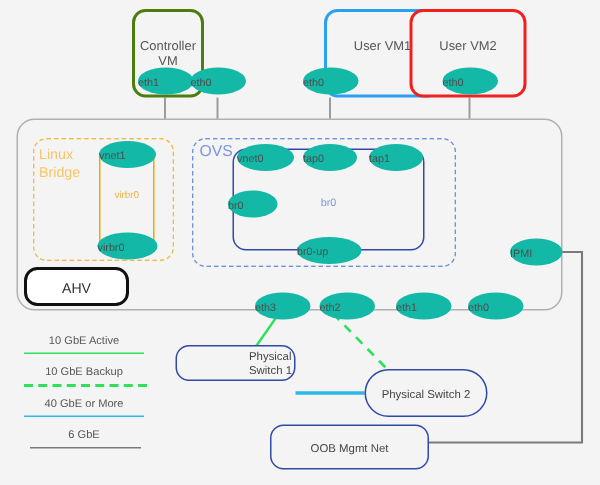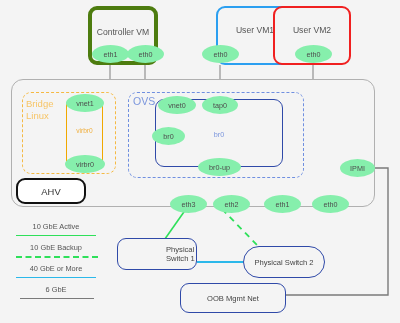--- a/index.html
+++ b/index.html
@@ -18,27 +18,26 @@
   svg#wires {
     position: absolute;
     left: 0; top: 0;
     width: 400px;
     height: 323px;
     pointer-events: none;
   }
   
   .pill {
     position: absolute;
-    background: #86efac;
+    background: #14b8a6;
     border-radius: 50% / 50%;
     color: #4d4d4d;
     font-size: 7.2px;
     display: flex;
     align-items: center;
-    justify-content: center;
     box-sizing: border-box;
     z-index: 6;
     white-space: nowrap;
   }
   
   .vmbox {
     position: absolute;
     border-radius: 9px;
     background: #f4f4f4;
     box-sizing: border-box;
@@ -247,21 +246,21 @@
     <line x1="186" y1="209" x2="160" y2="246" stroke="#2ee05a" stroke-width="1.6"></line>
 
     <line x1="222" y1="209" x2="258" y2="246" stroke="#2ee05a" stroke-width="1.8" stroke-dasharray="6,5"></line>
 
     <line x1="197" y1="262" x2="243" y2="262" stroke="#2bb8ea" stroke-width="2.2"></line>
 
     <path d="M372,168 L388,168 L388,295 L263,295" stroke="#7a7a7a" stroke-width="1.4" fill="none"></path>
 
   </svg>
 
-  <div class="vmbox" style="left:88px; top:6px; width:70px; height:59px; border:4px solid #4d7c0f;">
+  <div class="vmbox" style="left:88px; top:6px; width:48px; height:59px; border:2px solid #4d7c0f;">
     <div class="vmlabel">Controller VM</div>
   </div>
   <div class="vmbox" style="left:180px; top:6px; width:78px; height:59px; border:2px solid #2b9ff0;margin-left:36px;">
     <div class="vmlabel">User VM1</div>
   </div>
   <div class="vmbox" style="left:273px; top:6px; width:78px; height:59px; border:2px solid #f02020;">
     <div class="vmlabel">User VM2</div>
   </div>
 
   <div class="pill" style="left:92px; top:45px; width:37px; height:18px;">
@@ -274,22 +273,22 @@
     <span>eth0</span>
   </div>
   <div class="pill" style="left:295px; top:45px; width:37px; height:18px;">
     <span>eth0</span>
   </div>
 
   <div class="hostbox"></div>
 
   <div class="lbgroup"></div>
   <div class="lblabel">
+    <div>Linux</div>
     <div>Bridge</div>
-    <div>Linux</div>
   </div>
   <div class="virbr-inner"></div>
   <div class="virbr-txt">virbr0</div>
   <div class="pill" style="left:66px; top:94px; width:38px; height:18px;">
     <span>vnet1</span>
   </div>
   <div class="pill" style="left:65px; top:155px; width:40px; height:18px;">
     <span>virbr0</span>
   </div>
 
@@ -297,20 +296,23 @@
   <div class="ovslabel">OVS</div>
   <div class="br0-inner"></div>
   <div class="br0-txt">br0</div>
 
   <div class="pill" style="left:158px; top:96px; width:38px; height:18px;">
     <span>vnet0</span>
   </div>
   <div class="pill" style="left:202px; top:96px; width:36px; height:18px;">
     <span>tap0</span>
   </div>
+  <div class="pill" style="left:246px; top:96px; width:36px; height:18px;">
+    <span>tap1</span>
+  </div>
   <div class="pill" style="left:152px; top:127px; width:33px; height:18px;">
     <span>br0</span>
   </div>
   <div class="pill" style="left:198px; top:158px; width:43px; height:18px;">
     <span>br0-up</span>
   </div>
 
   <div class="ahvbox">
     <span>AHV</span>
   </div>
@@ -325,21 +327,21 @@
     <span>eth1</span>
   </div>
   <div class="pill" style="left:312px; top:195px; width:37px; height:18px;">
     <span>eth0</span>
   </div>
 
   <div class="pill" style="left:340px; top:159px; width:35px; height:18px;">
     <span>IPMI</span>
   </div>
 
-  <div class="bluebox" style="left:117px; top:238px; width:80px; height:32px;padding-left:48px;">
+  <div class="bluebox" style="left:117px; top:230px; width:80px; height:24px;padding-left:48px;">
     <span>Physical Switch 1</span>
   </div>
   <div class="bluebox" style="left:243px; top:246px; width:82px; height:32px;border-radius:16px;">
     <span>Physical Switch 2</span>
   </div>
   <div class="bluebox" style="left:180px; top:283px; width:106px; height:30px;">
     <span>OOB Mgmt Net</span>
   </div>
 
   <div class="legend">

